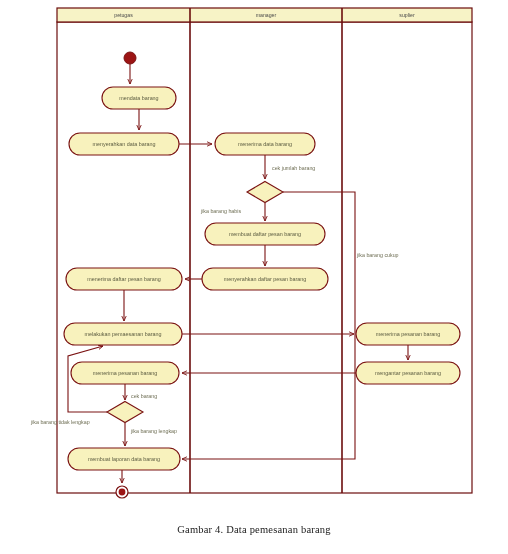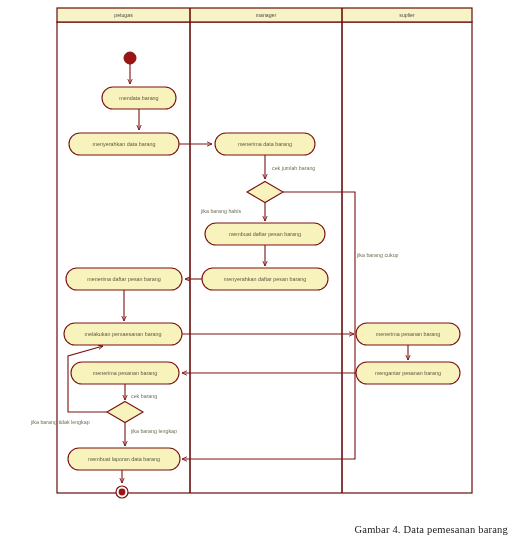--- a/index.html
+++ b/index.html
@@ -87,21 +87,21 @@
     font-family: "Liberation Sans", sans-serif;
     font-size: 5.3px;
     fill: #6f6f55;
     dominant-baseline: middle;
   }
   .caption {
     position: absolute;
     left: 0;
     top: 524px;
     width: 508px;
-    text-align: right;
+    text-align: center;
     font-family: "Liberation Serif", serif;
     font-size: 10.5px;
     color: #1a1a1a;
     letter-spacing: 0.2px;
   }
 </style>
 </head>
 <body>
 
 <div id="diagram-root">

